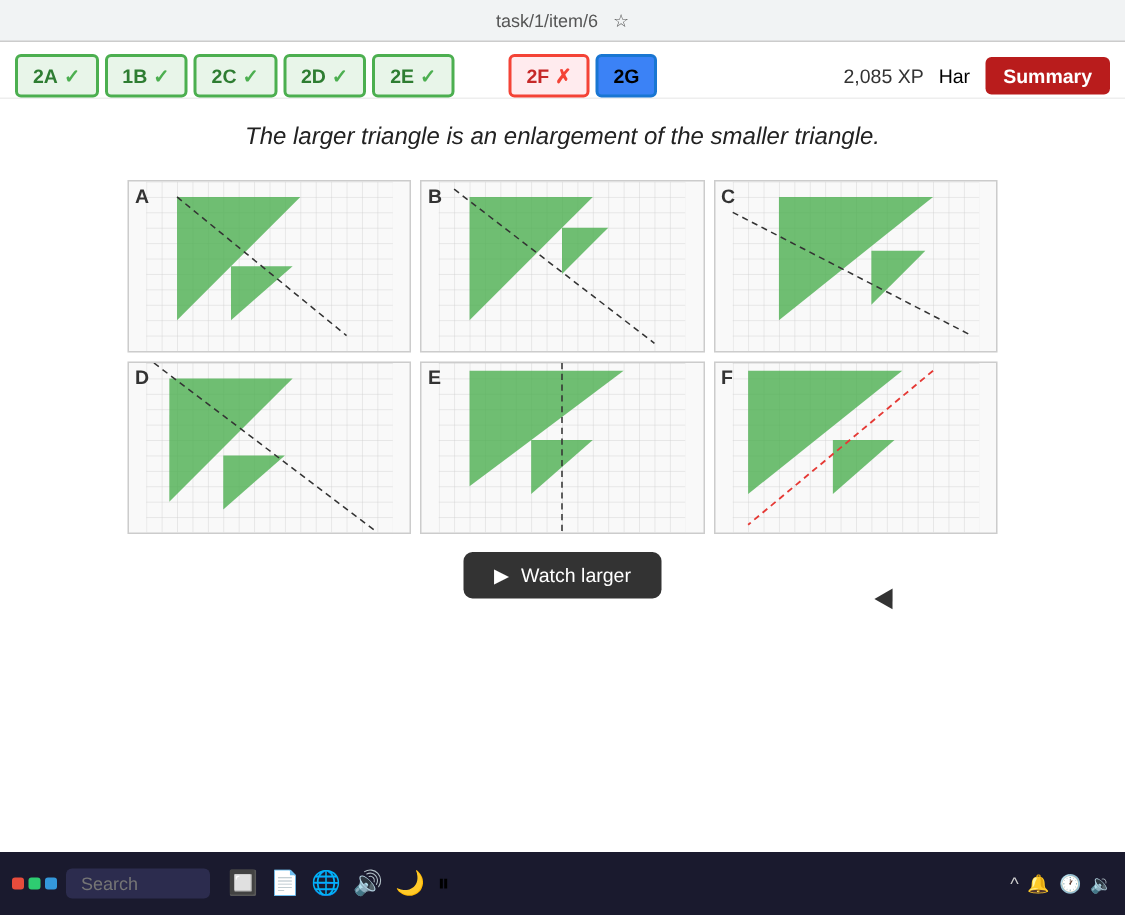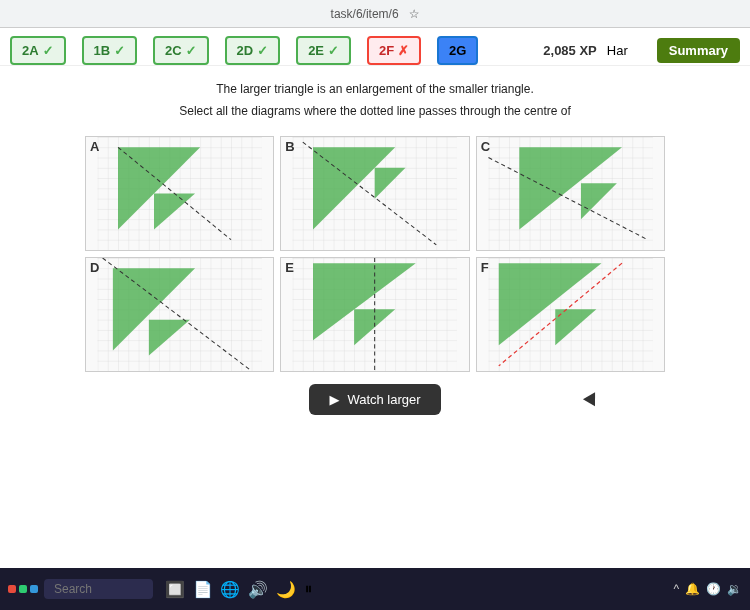--- a/index.html
+++ b/index.html
@@ -31,21 +31,21 @@
       min-height: 560px;
     }
 
     
     .nav-tabs {
       display: flex;
       align-items: center;
       padding: 8px 10px 0 10px;
       background: #fff;
       border-bottom: 1px solid #eee;
-      gap: 16px;
+      gap: 4px;
     }
 
     .nav-tab {
       display: flex;
       align-items: center;
       padding: 5px 10px;
       border-radius: 4px;
       font-size: 13px;
       font-weight: bold;
       cursor: pointer;
@@ -55,62 +55,63 @@
     .nav-tab.correct {
       background: #e8f5e9;
       border-color: #4caf50;
       color: #2e7d32;
     }
 
     .nav-tab.wrong {
       background: #ffebee;
       border-color: #f44336;
       color: #c62828;
+      margin-left: 32px;
     }
 
     .check-icon { margin-left: 4px; color: #4caf50; }
     .cross-icon { margin-left: 4px; color: #f44336; }
 
     .score-area {
       margin-left: auto;
       display: flex;
       align-items: center;
       gap: 10px;
       font-size: 13px;
     }
 
     .score {
-      font-weight: bold;
+      font-weight: normal;
       color: #333;
     }
 
     .summary-btn {
-      background: #4d7c0f;
+      background: #b91c1c;
       color: #fff;
       border: none;
       border-radius: 4px;
       padding: 5px 12px;
       font-size: 13px;
       font-weight: bold;
       cursor: pointer;
-      margin-left: 19px;
     }
 
     
     .question-area {
       padding: 14px 20px 8px 20px;
       text-align: center;
       font-size: 14px;
       color: #222;
       line-height: 1.5;
     }
 
     .question-area .q-text {
-      font-size: 12px;
+      font-size: 16px;
       margin-bottom: 4px;
+      font-style: italic;
     }
 
     
     .diagram-grid {
       display: grid;
       grid-template-columns: repeat(3, 1fr);
       gap: 6px;
       padding: 4px 30px 4px 30px;
       max-width: 640px;
       margin: 0 auto;
@@ -190,21 +191,21 @@
     .dot-g { background: #2ecc71; }
     .dot-b { background: #3498db; }
 
     .taskbar-search {
       background: #2c2c4e;
       border: none;
       border-radius: 4px;
       color: #ffffff;
       padding: 3px 10px;
       font-size: 12px;
-      width: 109px;
+      width: 96px;
     }
 
     .taskbar-icons {
       display: flex;
       align-items: center;
       gap: 8px;
       margin-left: 6px;
     }
 
     .taskbar-icon {
@@ -231,21 +232,21 @@
       border-top: 12px solid #333;
       transform: rotate(-30deg);
       pointer-events: none;
       z-index: 999;
     }
   </style>
 </head>
 <body>
 
 <div class="url-bar">
-  <span>task/6/item/6</span>
+  <span>task/1/item/6</span>
   <span style="margin-left:10px;">☆</span>
 </div>
 
 <div class="main-content">
 
   <div class="nav-tabs">
 
     <div class="nav-tab correct">
       <span>2A</span>
       <span class="check-icon">✓</span>
@@ -282,21 +283,20 @@
 
     <div class="score-area">
       <span class="score">2,085 XP</span>
       <span>Har</span>
       <button class="summary-btn">Summary</button>
     </div>
   </div>
 
   <div class="question-area">
     <div class="q-text">The larger triangle is an enlargement of the smaller triangle.</div>
-    <div class="q-text">Select all the diagrams where the dotted line passes through the centre of</div>
   </div>
 
   <div class="diagram-grid">
 
     <div class="diagram-cell">
       <span class="diagram-label">A</span>
       <svg class="grid-bg" viewBox="0 0 160 110" xmlns="http://www.w3.org/2000/svg">
 
         <defs>
           <pattern id="gridA" width="10" height="10" patternUnits="userSpaceOnUse">

